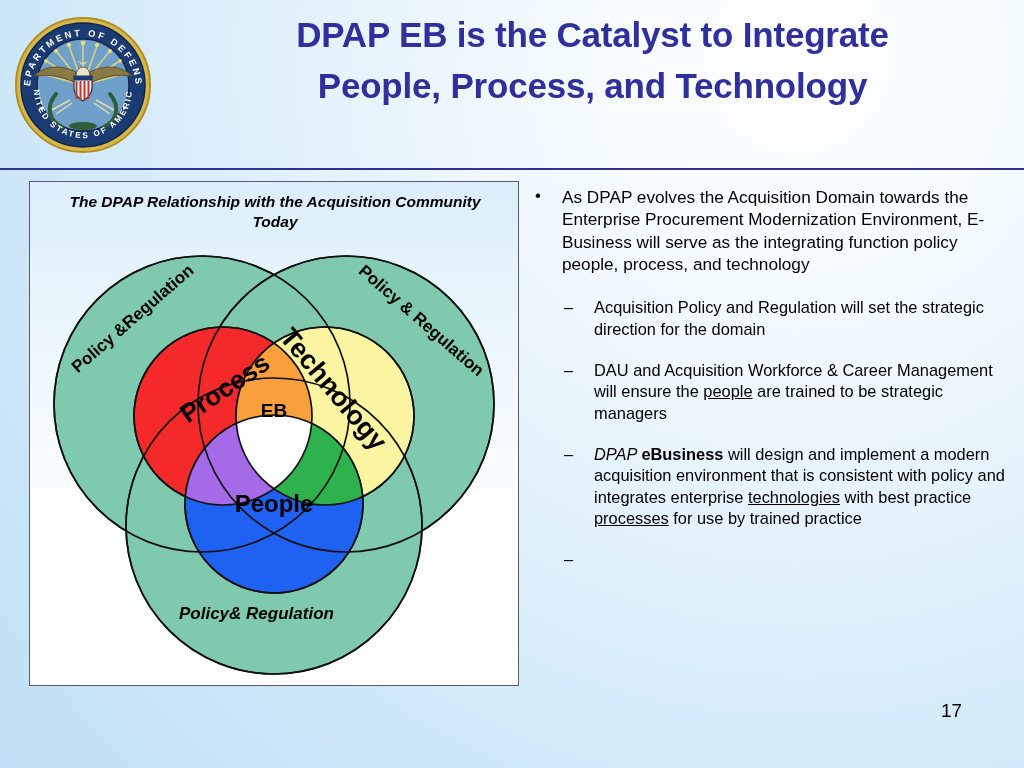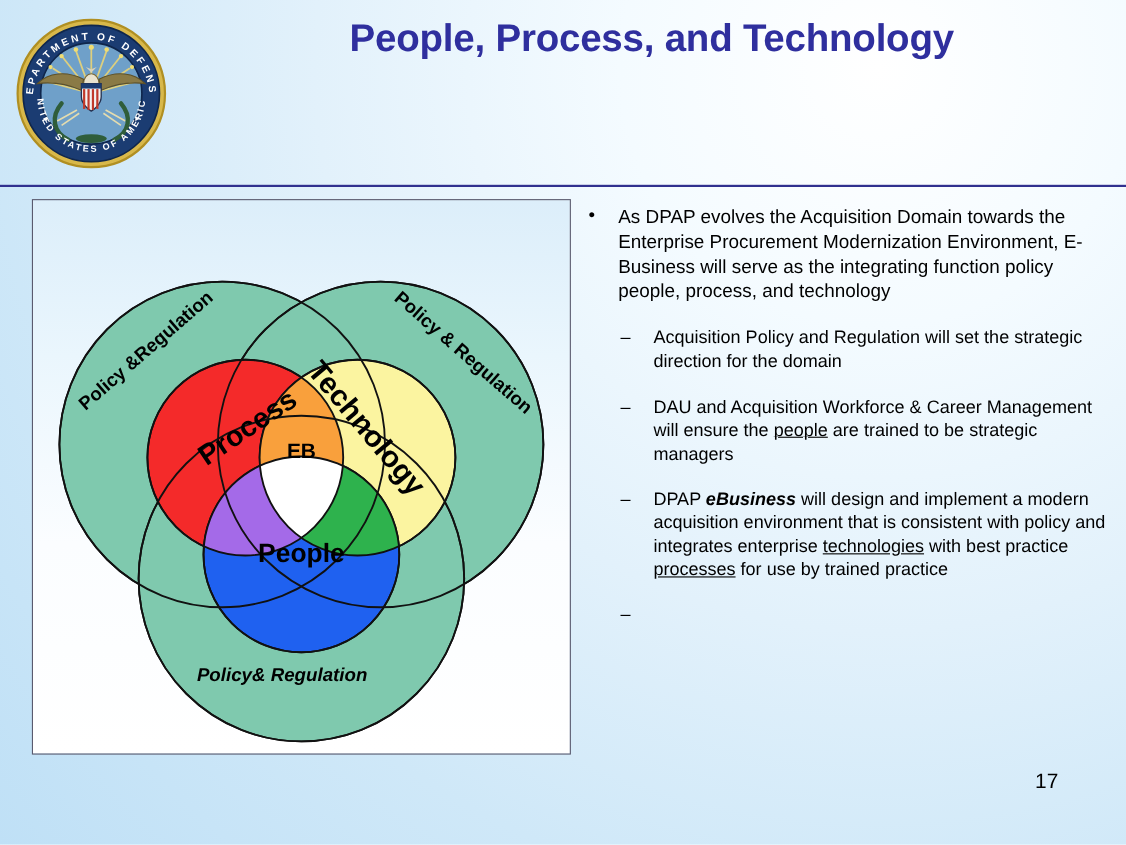--- a/index.html
+++ b/index.html
@@ -76,22 +76,22 @@
   .b2{
     position:relative;
     padding-left:63px;
     font-size:16.4px;line-height:1.30;
     margin-bottom:20px;
   }
   .b2 .mk{
     position:absolute;left:33px;top:0px;font-size:16.4px;line-height:1.30;
   }
   .u{text-decoration:underline;}
-  .it{}
-  .bi{font-style:italic;font-weight:bold;}
+  .it{font-style:italic;}
+  .bi{font-weight:bold;}
 
   #pagenum{
     position:absolute;left:941px;top:700px;
     font-size:19px;color:#000;
   }
 </style>
 </head>
 <body>
 
 <div id="slide">
@@ -165,27 +165,32 @@
           <textPath href="#arcBot" startOffset="50%" text-anchor="middle">UNITED STATES OF AMERICA</textPath>
         </text>
         <g fill="#ffffff">
           <polygon points="31,94 35,92 35,96"></polygon>
           <polygon points="119,94 115,92 115,96"></polygon>
         </g>
       </svg>
     </div>
 
     <div id="title">
+      <span class="line">DPAP EB is the Catalyst to Integrate</span>
       <span class="line">People, Process, and Technology</span>
     </div>
   </div>
   <div id="hrule"></div>
 
   <div id="panel">
 
+    <div id="panel-title">
+      <span>The DPAP Relationship with the Acquisition Community</span><br>
+      <span>Today</span>
+    </div>
 
     <div id="venn">
       <svg viewBox="0 0 488 456" width="488" height="456" aria-hidden="true">
         <defs>
 
           <clipPath id="cOL">
               <circle cx="172" cy="178" r="148"></circle>
             </clipPath>
           <clipPath id="cOR">
               <circle cx="316" cy="178" r="148"></circle>

